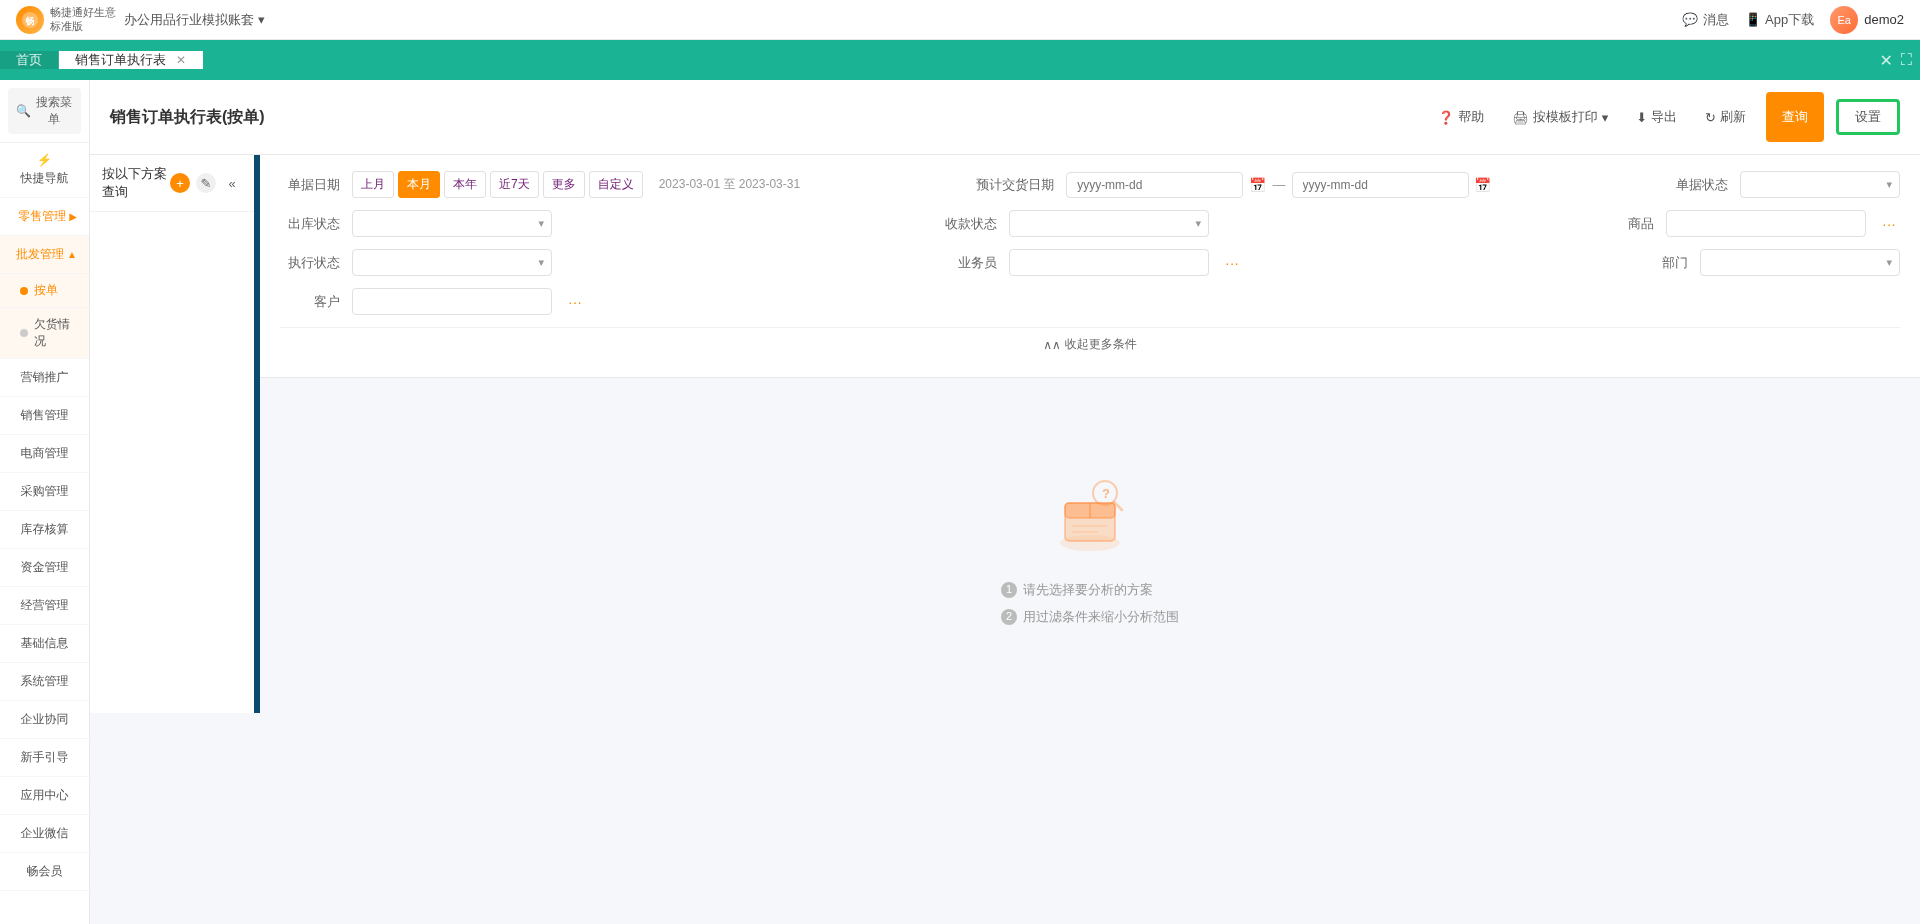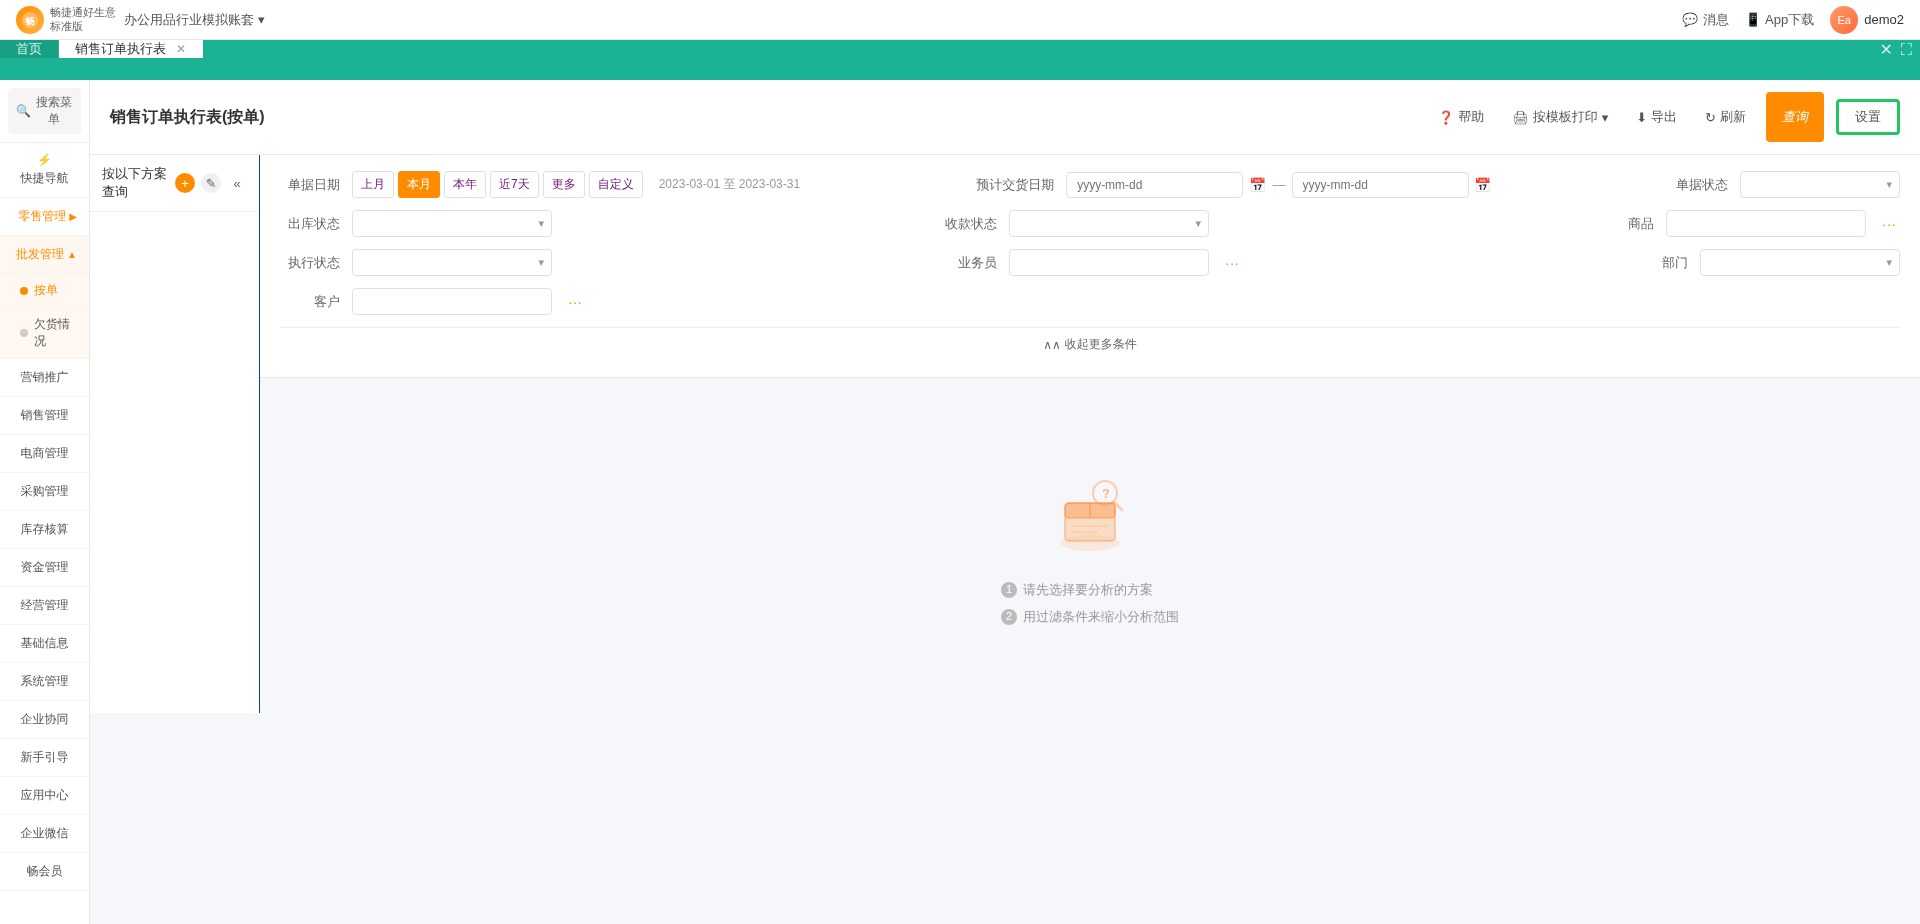--- a/index.html
+++ b/index.html
@@ -74,21 +74,21 @@
       justify-content: center;
       color: white;
       font-size: 11px;
     }
 
     
     .tab-bar {
       background: #1ab394;
       height: 40px;
       display: flex;
-      align-items: flex-start;
+      align-items: center;
       flex-shrink: 0;
     }
     .tab-item {
       display: flex;
       align-items: center;
       padding: 0 16px;
       cursor: pointer;
       color: rgba(255,255,255,0.85);
       font-size: 13px;
       gap: 6px;
@@ -238,21 +238,20 @@
       padding: 4px 8px;
     }
     .action-btn-primary {
       background: #ff8c00;
       color: white;
       border: none;
       padding: 16px 16px;
       border-radius: 4px;
       cursor: pointer;
       font-size: 13px;
-      font-style: italic;
     }
     .action-btn-secondary {
       background: white;
       color: #555;
       border: 3px solid #22c55e;
       padding: 6px 16px;
       border-radius: 4px;
       cursor: pointer;
       font-size: 13px;
     }
@@ -343,21 +342,21 @@
     .date-btn-group {
       display: flex;
       gap: 4px;
     }
 
     
     .left-panel {
       width: 170px;
       flex-shrink: 0;
       background: #fff;
-      border-right: 1px solid #0c4a6e;
+      border-right: 6px solid #0c4a6e;
     }
     .left-panel-header {
       display: flex;
       align-items: center;
       justify-content: space-between;
       padding: 10px 12px;
       border-bottom: 1px solid #f0f0f0;
     }
     .left-panel-title {
       font-size: 13px;

